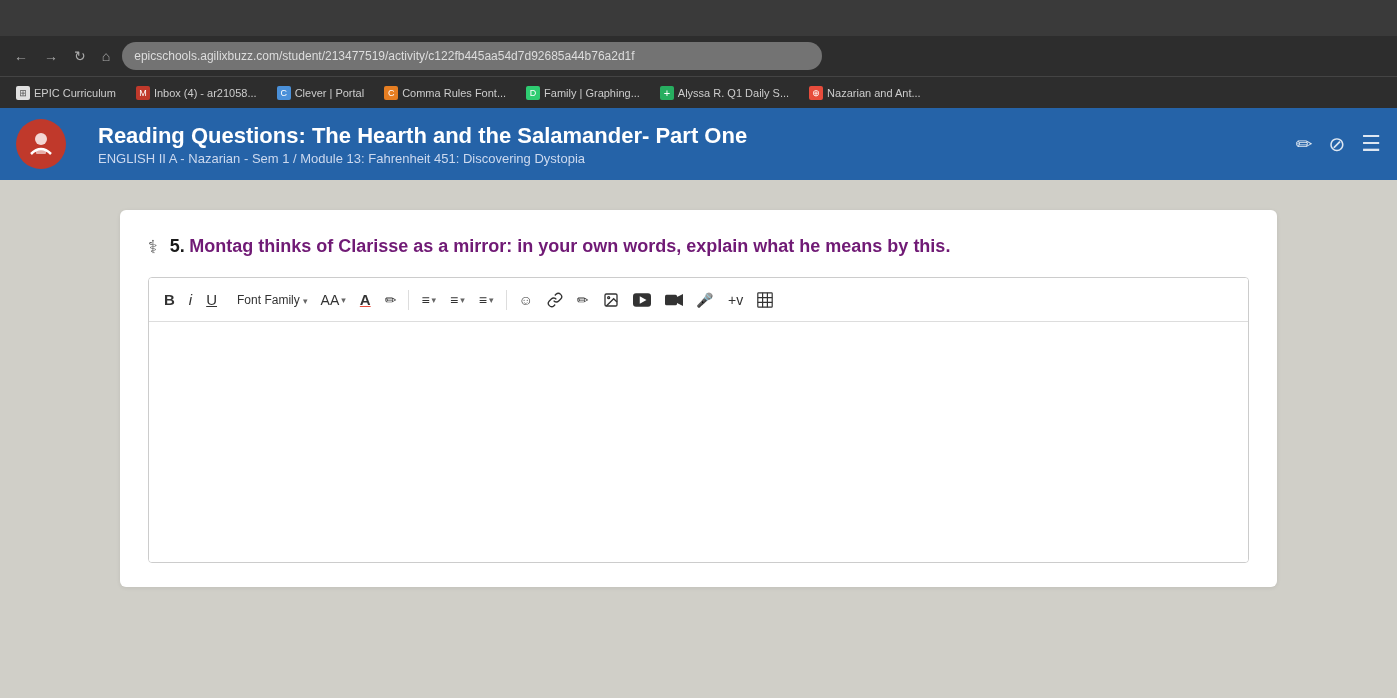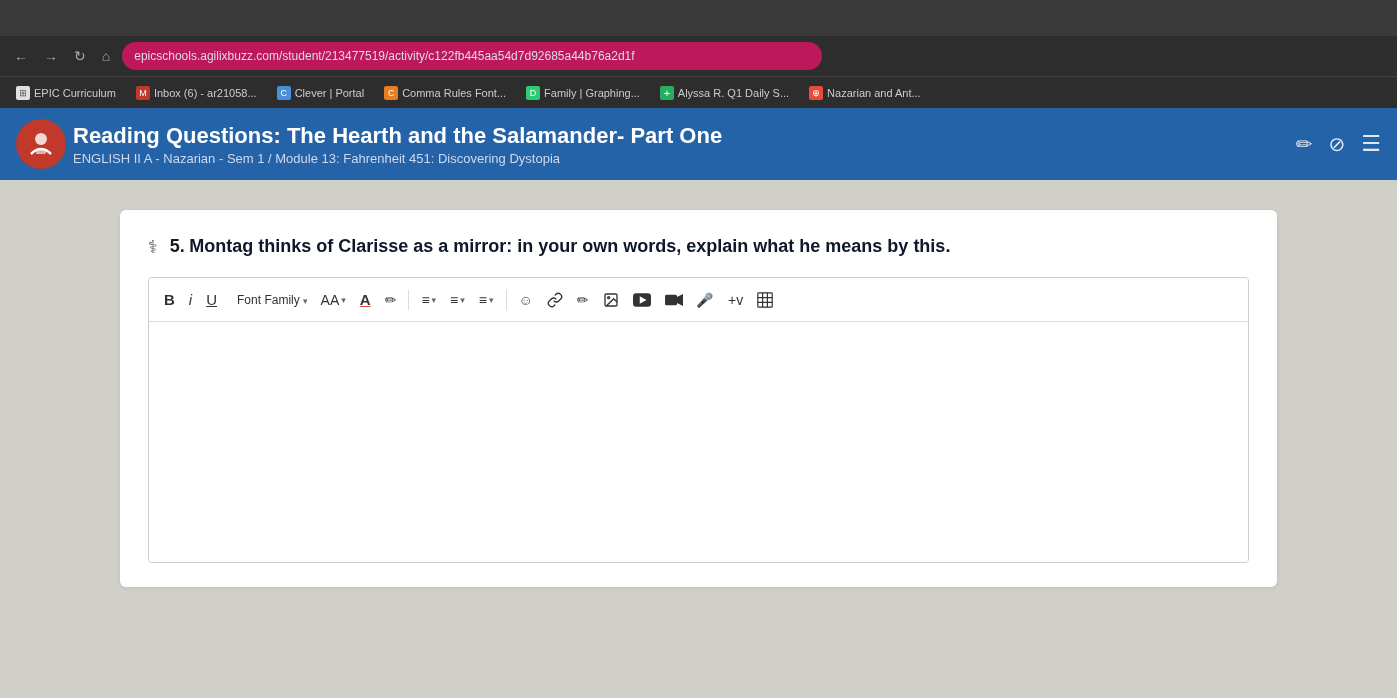--- a/index.html
+++ b/index.html
@@ -24,21 +24,21 @@
 
     .nav-icon {
       color: #aaa;
       font-size: 14px;
       cursor: pointer;
       padding: 4px;
     }
 
     .address-bar {
       flex: 1;
-      background: #be185d;
+      background: #737373;
       border-radius: 20px;
       height: 28px;
       display: flex;
       align-items: center;
       padding: 0 12px;
       color: #ddd;
       font-size: 12px;
       max-width: 700px;
     }
 
@@ -80,21 +80,21 @@
       min-height: calc(698px - 108px);
     }
 
     
     .activity-header {
       background: #2563a8;
       height: 72px;
       display: flex;
       align-items: center;
       padding: 0 16px;
-      gap: 7px;
+      gap: 32px;
     }
 
     .activity-logo {
       width: 50px;
       height: 50px;
       background: #c0392b;
       border-radius: 50%;
       display: flex;
       align-items: center;
       justify-content: center;
@@ -153,21 +153,21 @@
 
     .bookmark-flag {
       color: #555;
       font-size: 18px;
       margin-top: 2px;
     }
 
     .question-text {
       font-size: 18px;
       font-weight: 700;
-      color: #0f172a;
+      color: #701a75;
       line-height: 1.4;
     }
 
     .question-number {
       font-size: 18px;
       font-weight: 700;
       color: #1a1a1a;
     }
 
     
@@ -253,21 +253,21 @@
     </div>
   </div>
 
   <div class="bookmarks-bar">
     <div class="bookmark-item">
       <span class="bookmark-icon" style="background:#e0e0e0; color:#555;">⊞</span>
       <span>EPIC Curriculum</span>
     </div>
     <div class="bookmark-item">
       <span class="bookmark-icon" style="background:#c0392b; color:white;">M</span>
-      <span>Inbox (6) - ar21058...</span>
+      <span>Inbox (4) - ar21058...</span>
     </div>
     <div class="bookmark-item">
       <span class="bookmark-icon" style="background:#4a90d9; color:white;">C</span>
       <span>Clever | Portal</span>
     </div>
     <div class="bookmark-item">
       <span class="bookmark-icon" style="background:#e67e22; color:white;">C</span>
       <span>Comma Rules Font...</span>
     </div>
     <div class="bookmark-item">

